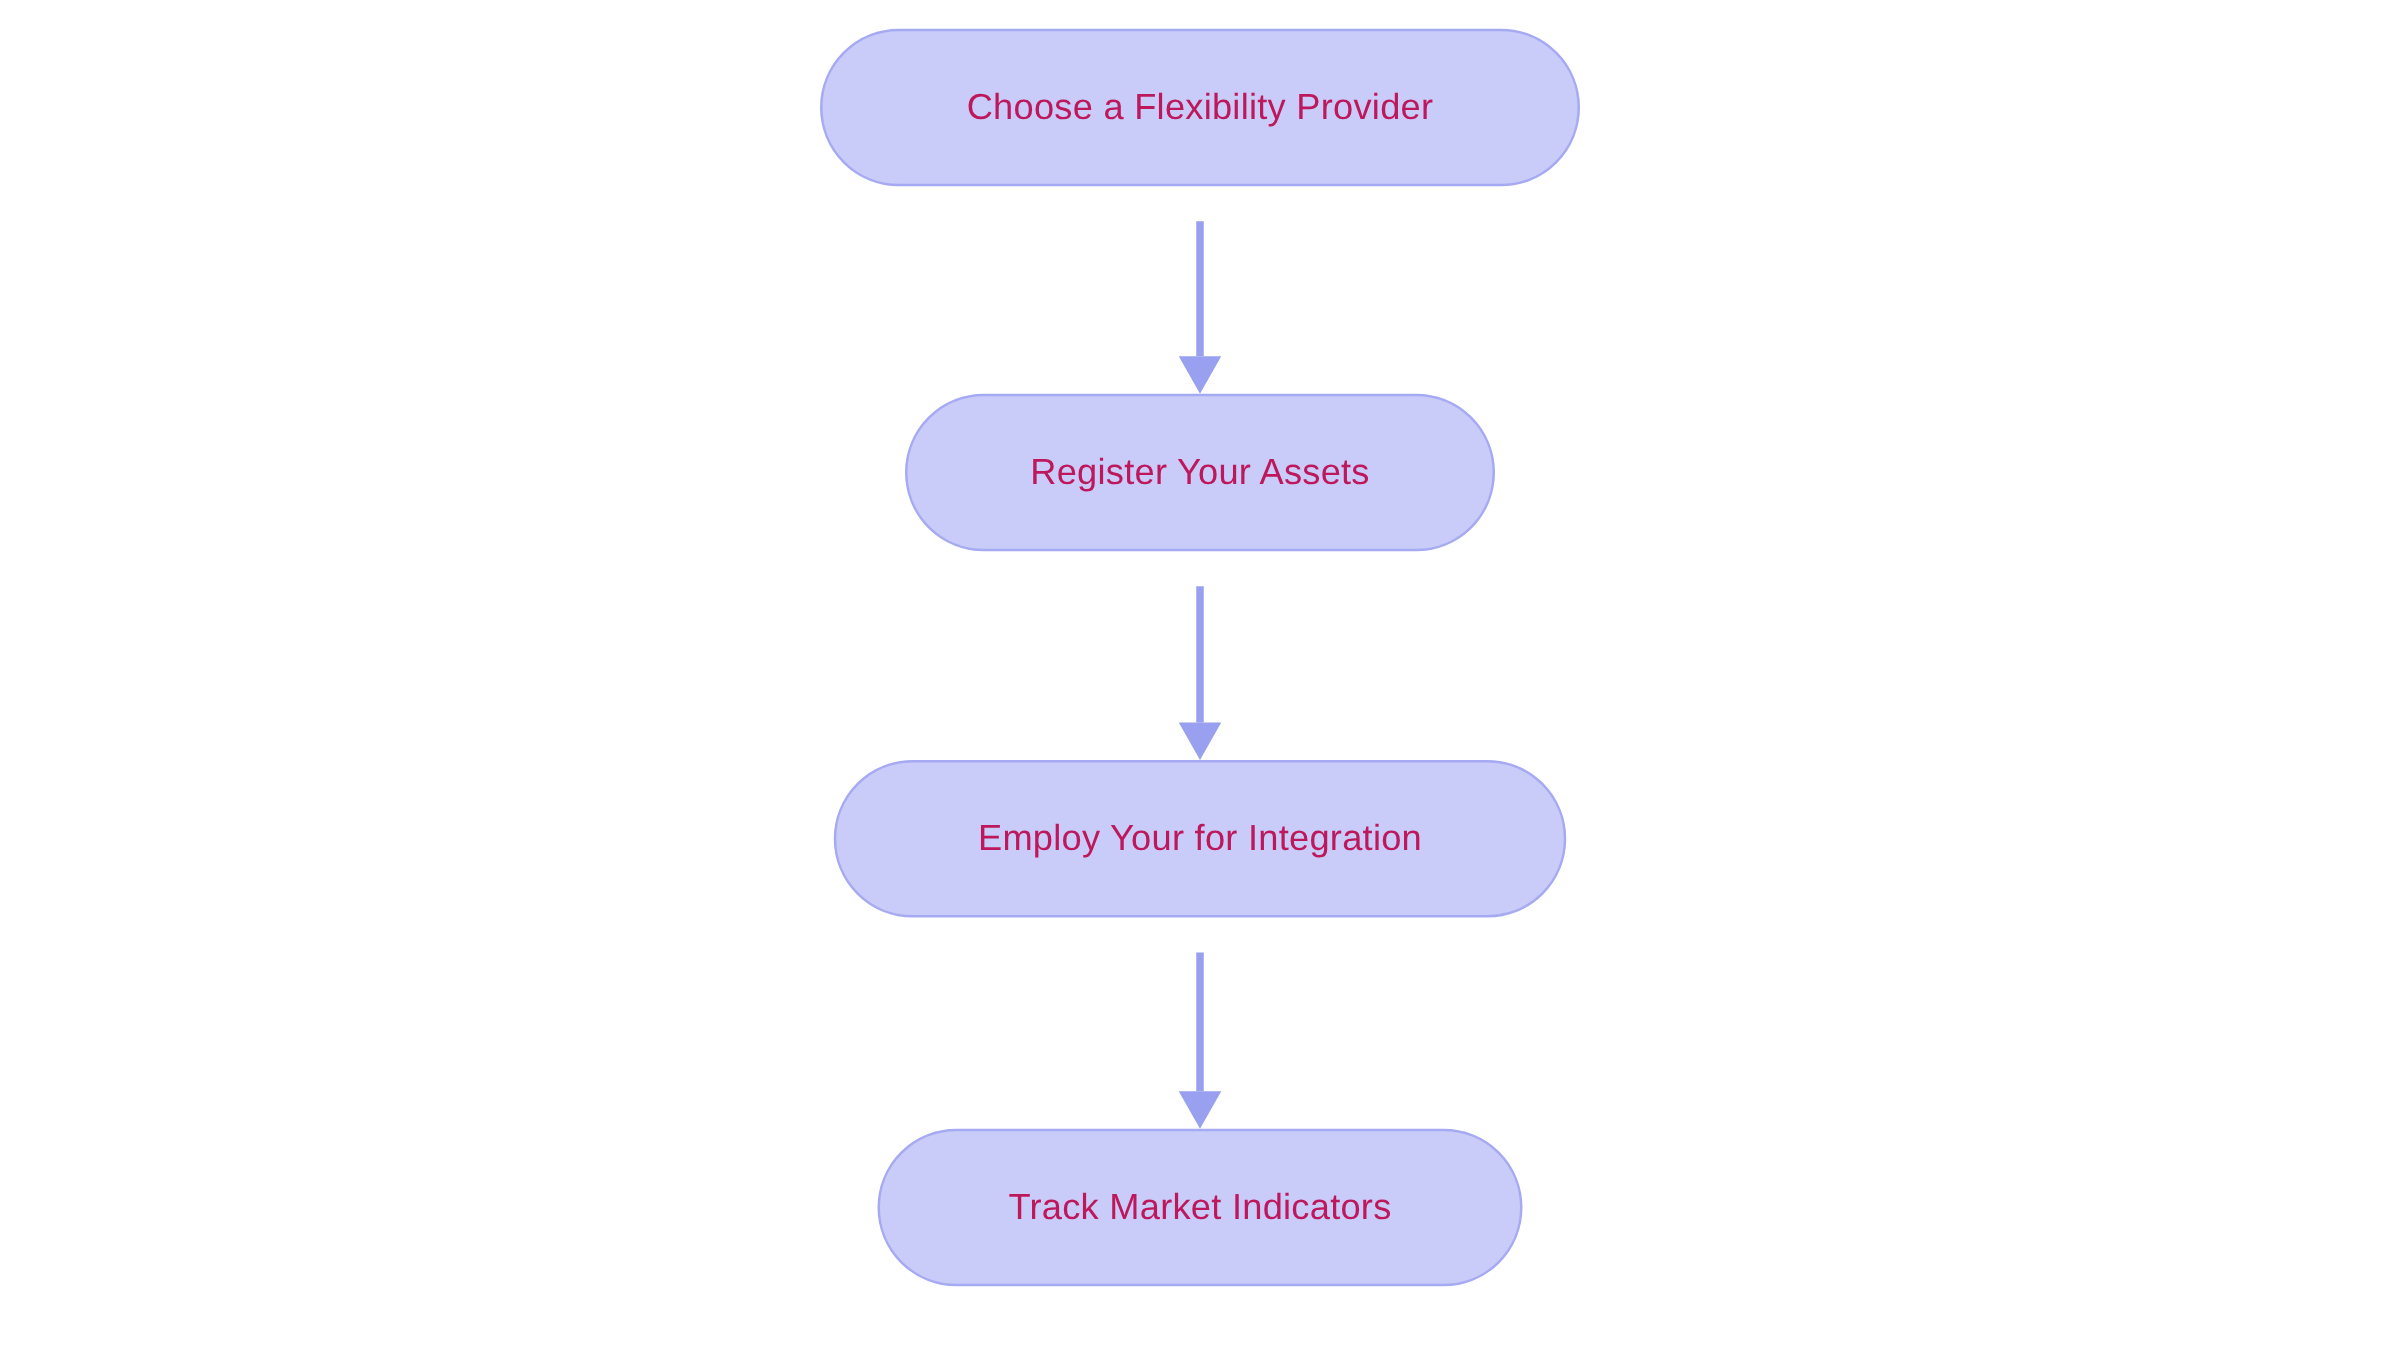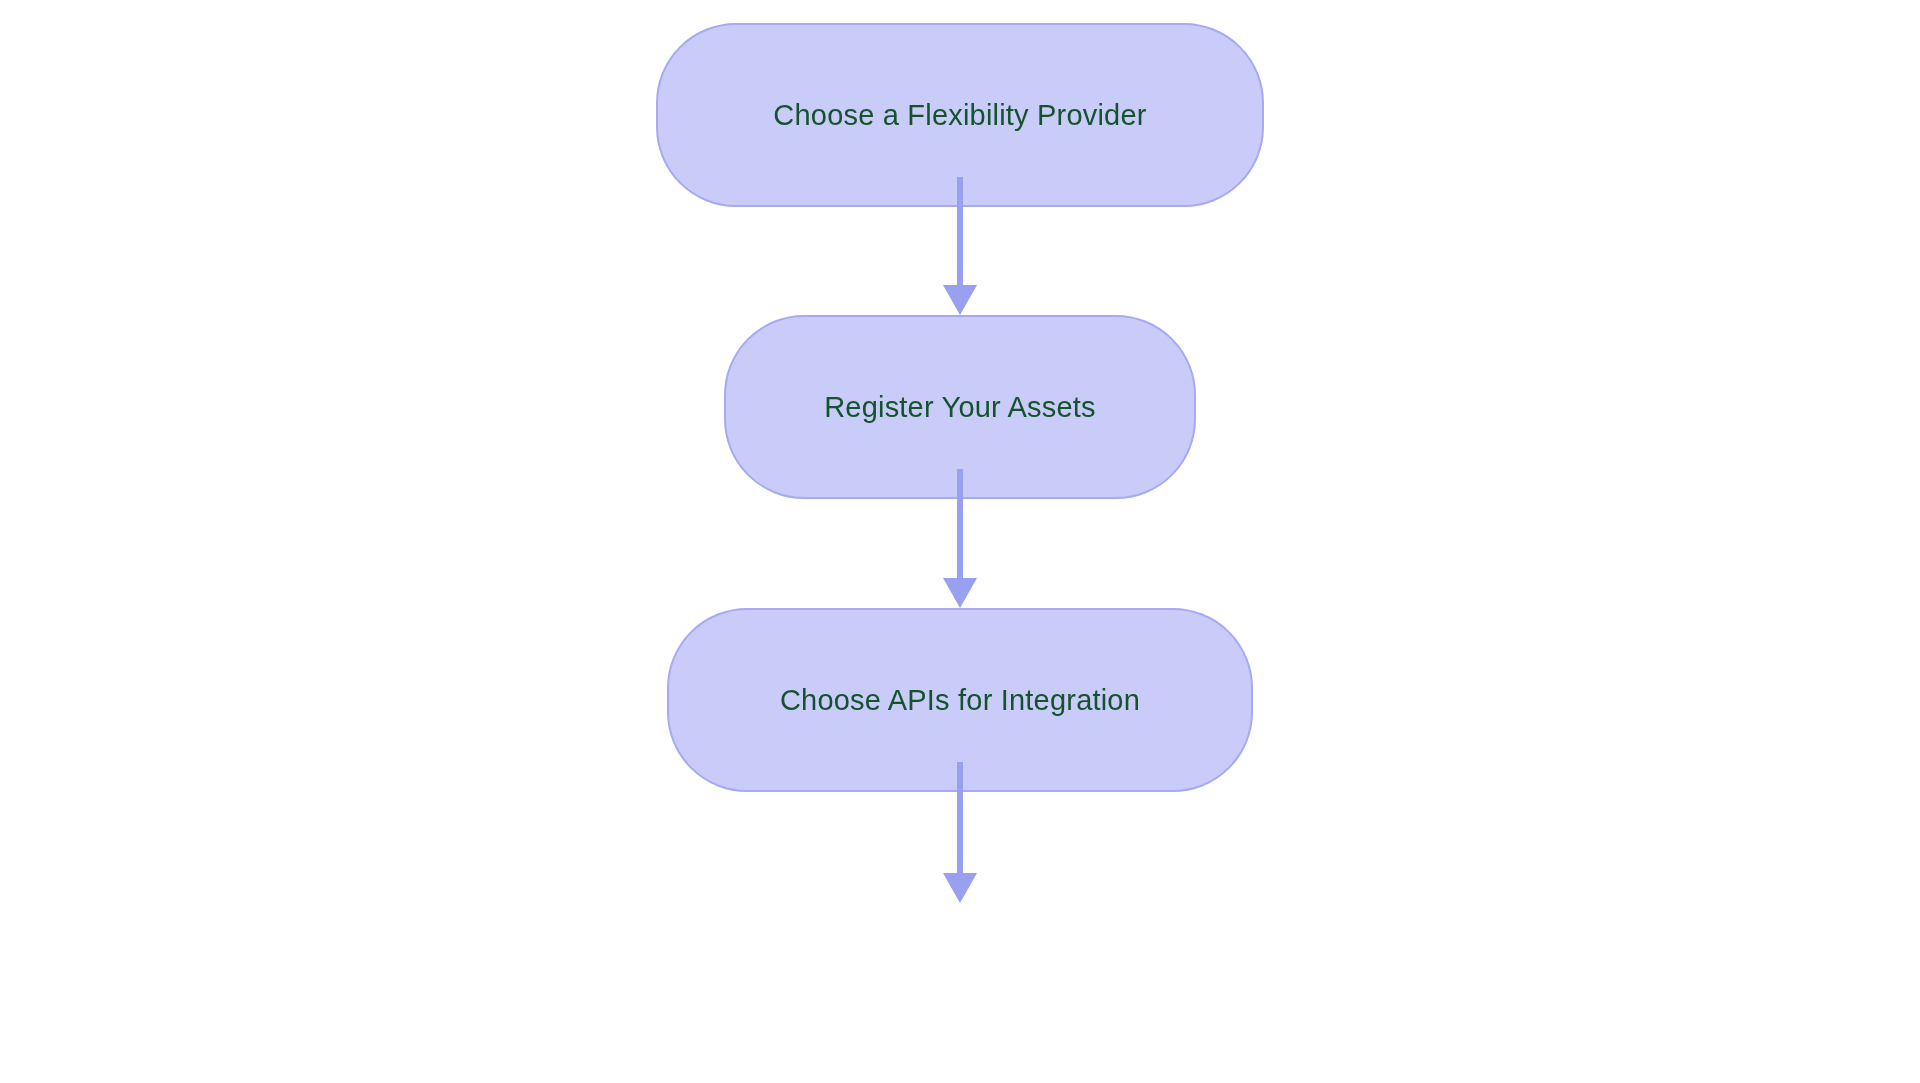--- a/index.html
+++ b/index.html
@@ -12,29 +12,29 @@
     position: relative;
     width: 1920px;
     height: 1083px;
     background: #ffffff;
     overflow: hidden;
   }
   .node {
     position: absolute;
     left: 50%;
     transform: translateX(-50%);
-    height: 184px;
+    height: 126px;
     background: #c9cbf8;
     border: 2px solid #a5aaf2;
     border-radius: 80px;
     box-sizing: border-box;
     display: flex;
     align-items: center;
     justify-content: center;
-    color: #14532d;
+    color: #be185d;
     font-size: 29px;
     letter-spacing: 0.2px;
     white-space: nowrap;
   }
   .node-1 { top: 23px;  width: 608px; }
   .node-2 { top: 315px; width: 472px; justify-content: center; }
   .node-3 { top: 608px; width: 586px; }
   .node-4 { top: 903px; width: 516px; }
 
   .arrow {
@@ -79,22 +79,25 @@
   <div class="node node-2">
     <span>Register Your Assets</span>
   </div>
 
   <div class="arrow arrow-2">
     <div class="shaft"></div>
     <div class="head"></div>
   </div>
 
   <div class="node node-3">
-    <span>Choose APIs for Integration</span>
+    <span>Employ Your for Integration</span>
   </div>
 
   <div class="arrow arrow-3">
     <div class="shaft"></div>
     <div class="head"></div>
   </div>
 
+  <div class="node node-4">
+    <span>Track Market Indicators</span>
+  </div>
 
 </div>
 
 </body></html>

